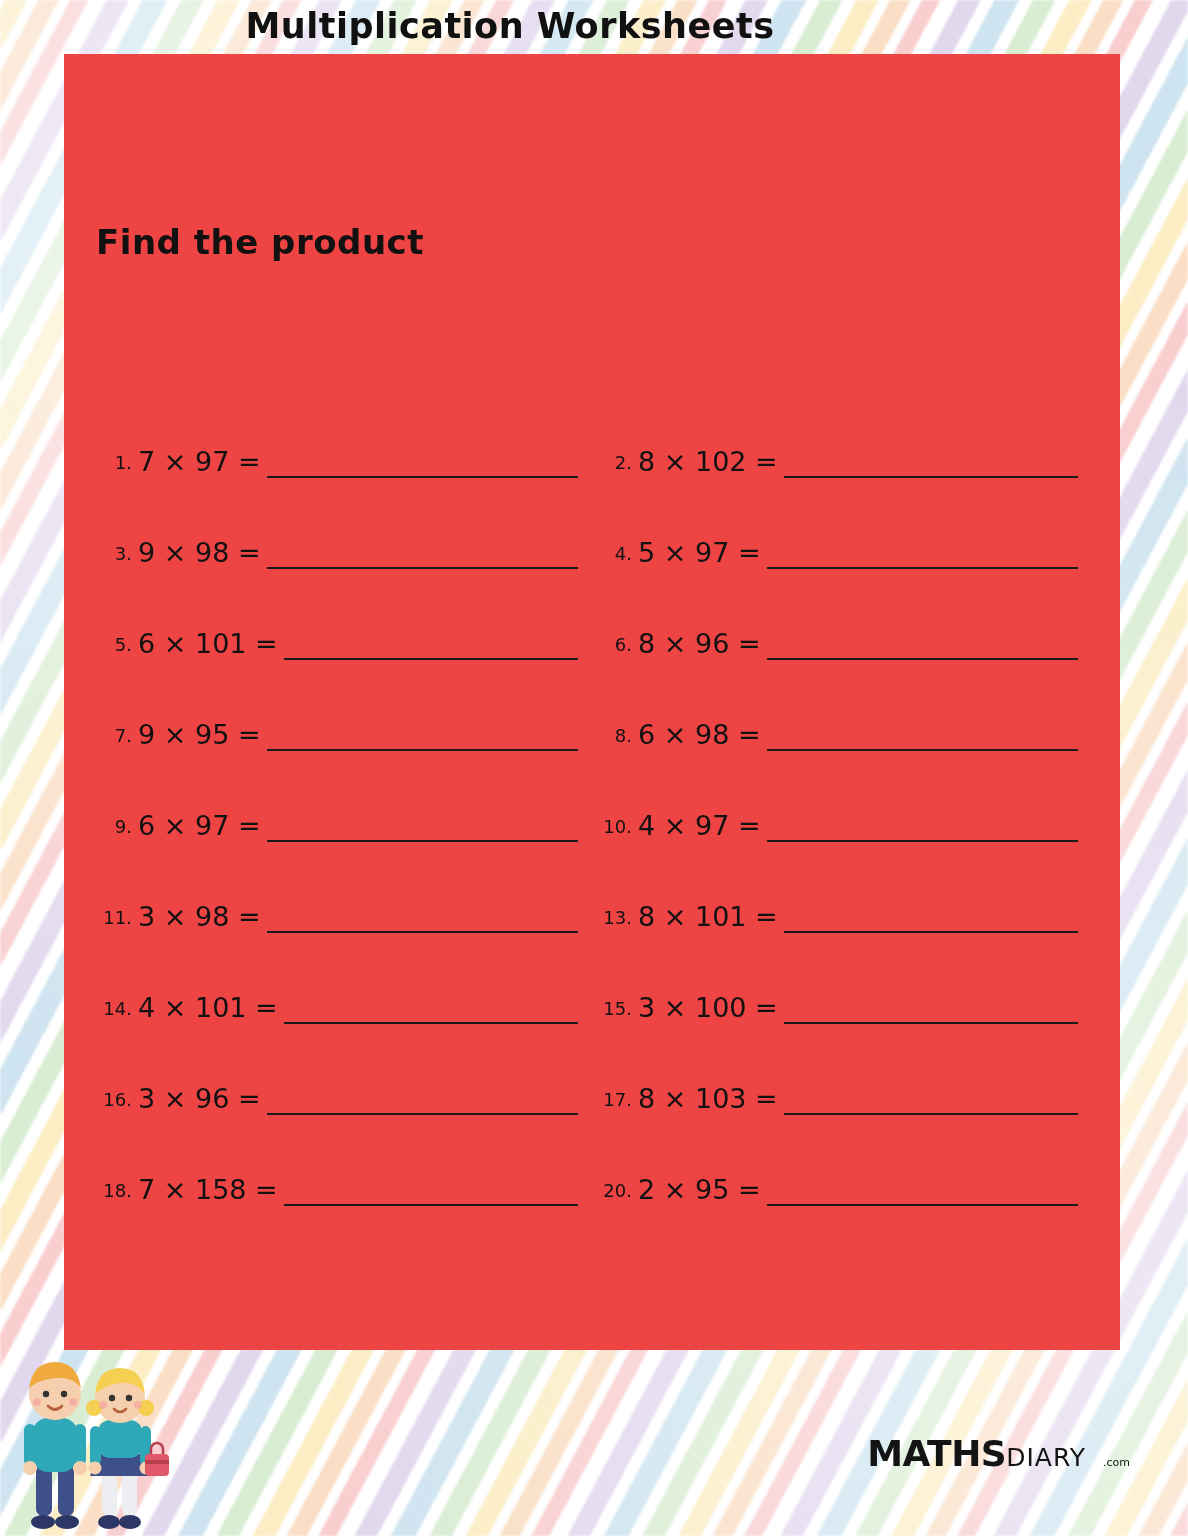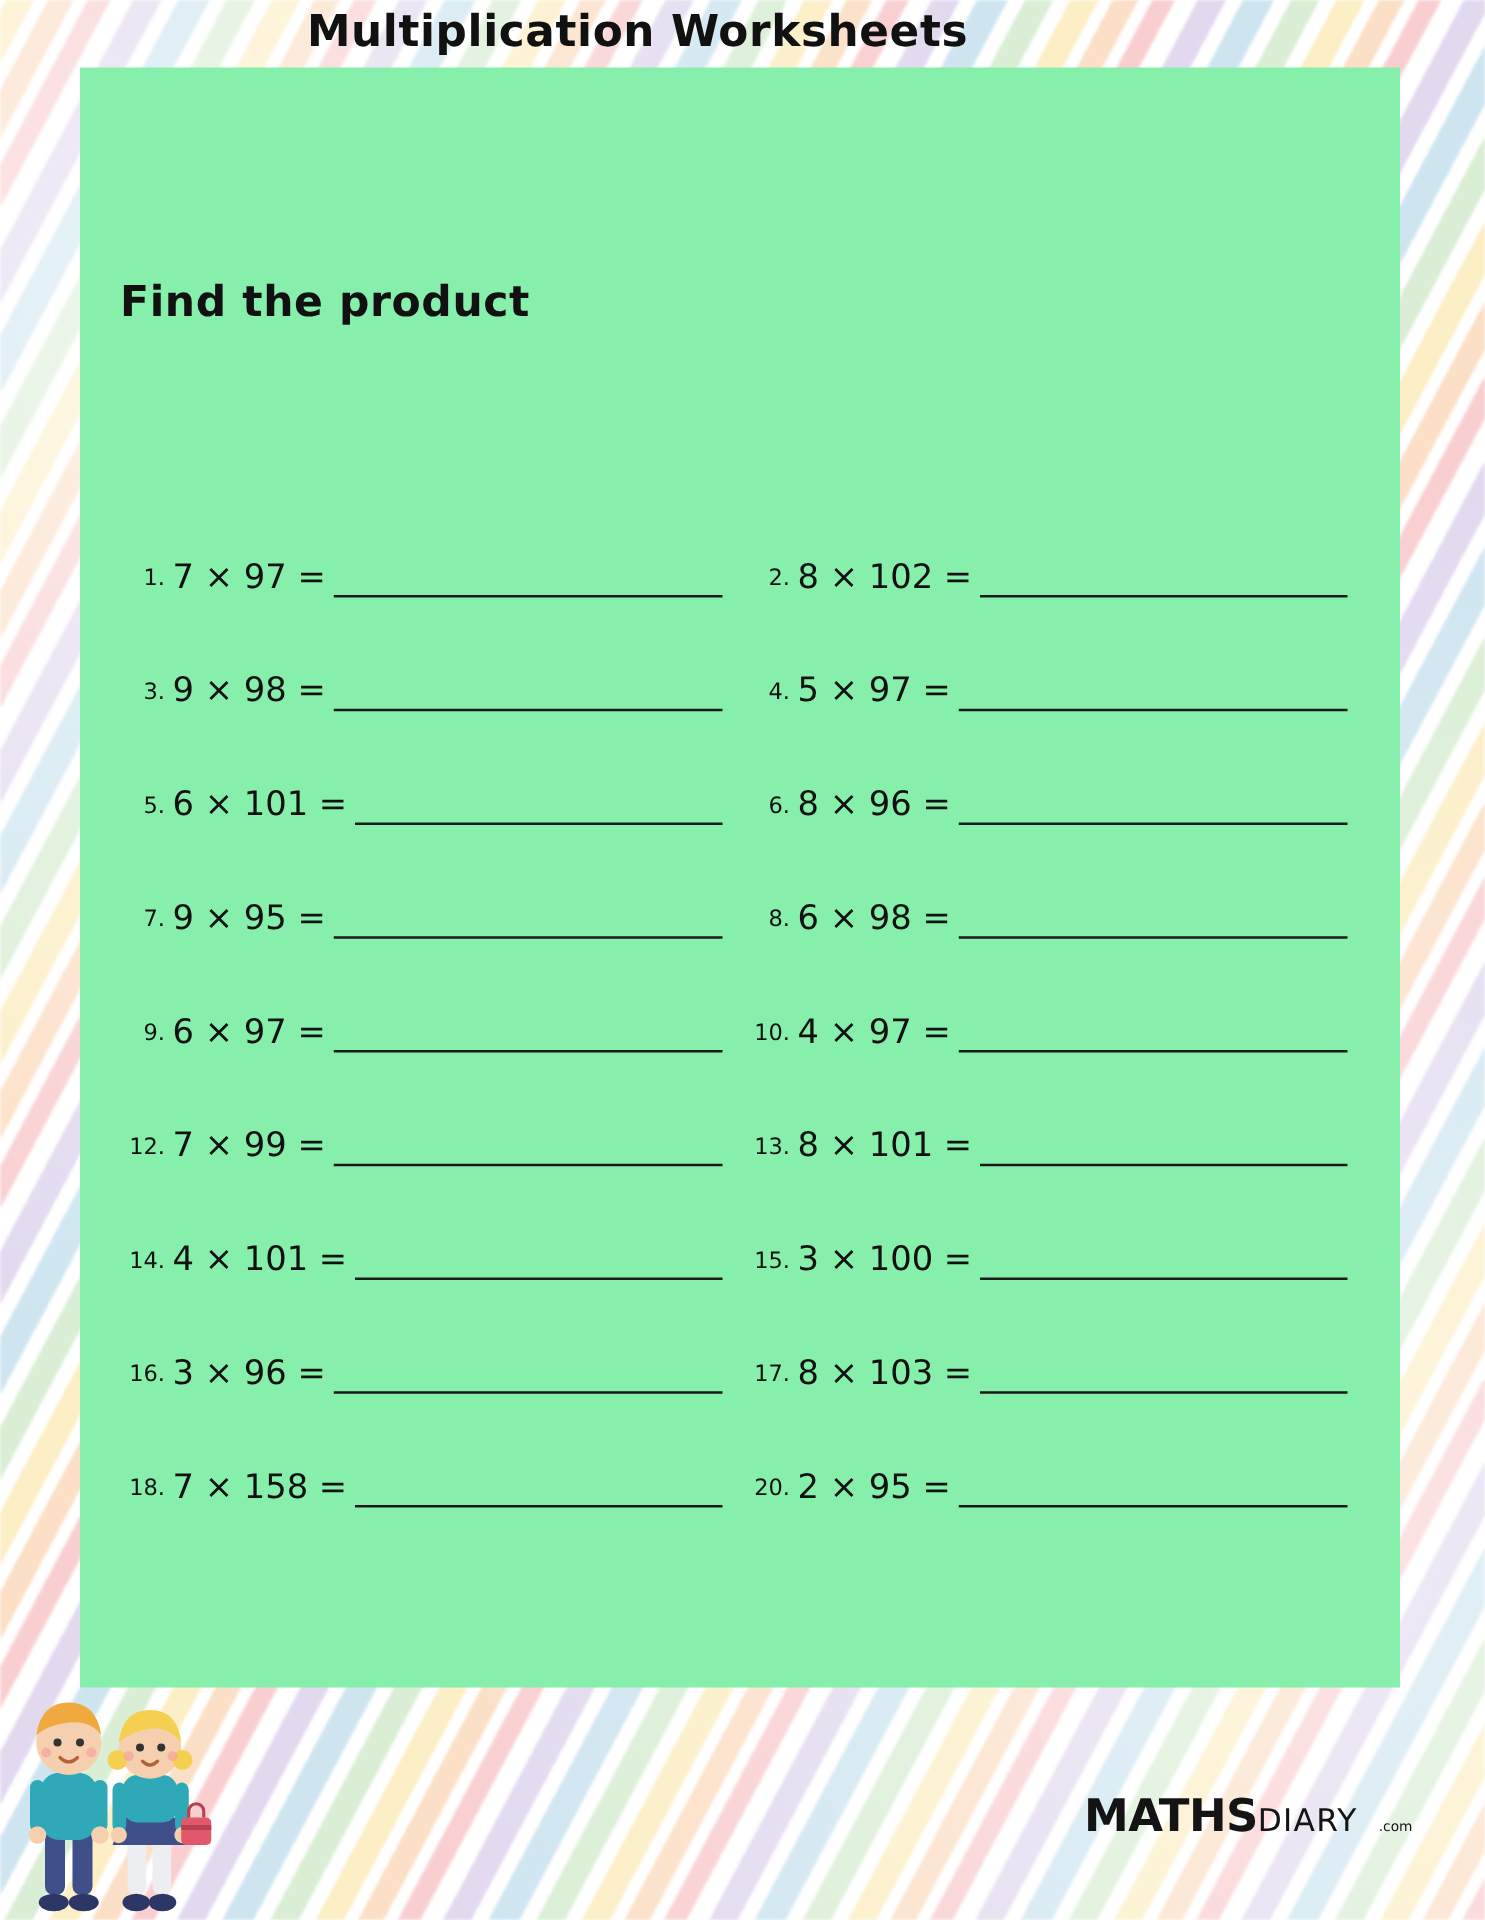--- a/index.html
+++ b/index.html
@@ -65,21 +65,21 @@
     z-index: 5;
   }
 
   
   .sheet {
     position: absolute;
     left: 64px;
     top: 54px;
     width: 1056px;
     height: 1296px;
-    background: #86efac;
+    background: #ef4444;
     z-index: 3;
   }
 
   .instruction {
     position: absolute;
     left: 32px;
     top: 168px;
     font-family: "DejaVu Sans", sans-serif;
     font-weight: bold;
     font-size: 34px;
@@ -235,26 +235,26 @@
         <span class="pexpr">6 × 97 =</span>
         <span class="answer-line"></span>
       </div>
 
       <div class="problem">
         <span class="pnum">10.</span>
         <span class="pexpr">4 × 97 =</span>
         <span class="answer-line"></span>
       </div>
 
-
-      <div class="problem">
-        <span class="pnum">12.</span>
-        <span class="pexpr">7 × 99 =</span>
-        <span class="answer-line"></span>
-      </div>
+      <div class="problem">
+        <span class="pnum">11.</span>
+        <span class="pexpr">3 × 98 =</span>
+        <span class="answer-line"></span>
+      </div>
+
 
       <div class="problem">
         <span class="pnum">13.</span>
         <span class="pexpr">8 × 101 =</span>
         <span class="answer-line"></span>
       </div>
 
       <div class="problem">
         <span class="pnum">14.</span>
         <span class="pexpr">4 × 101 =</span>

